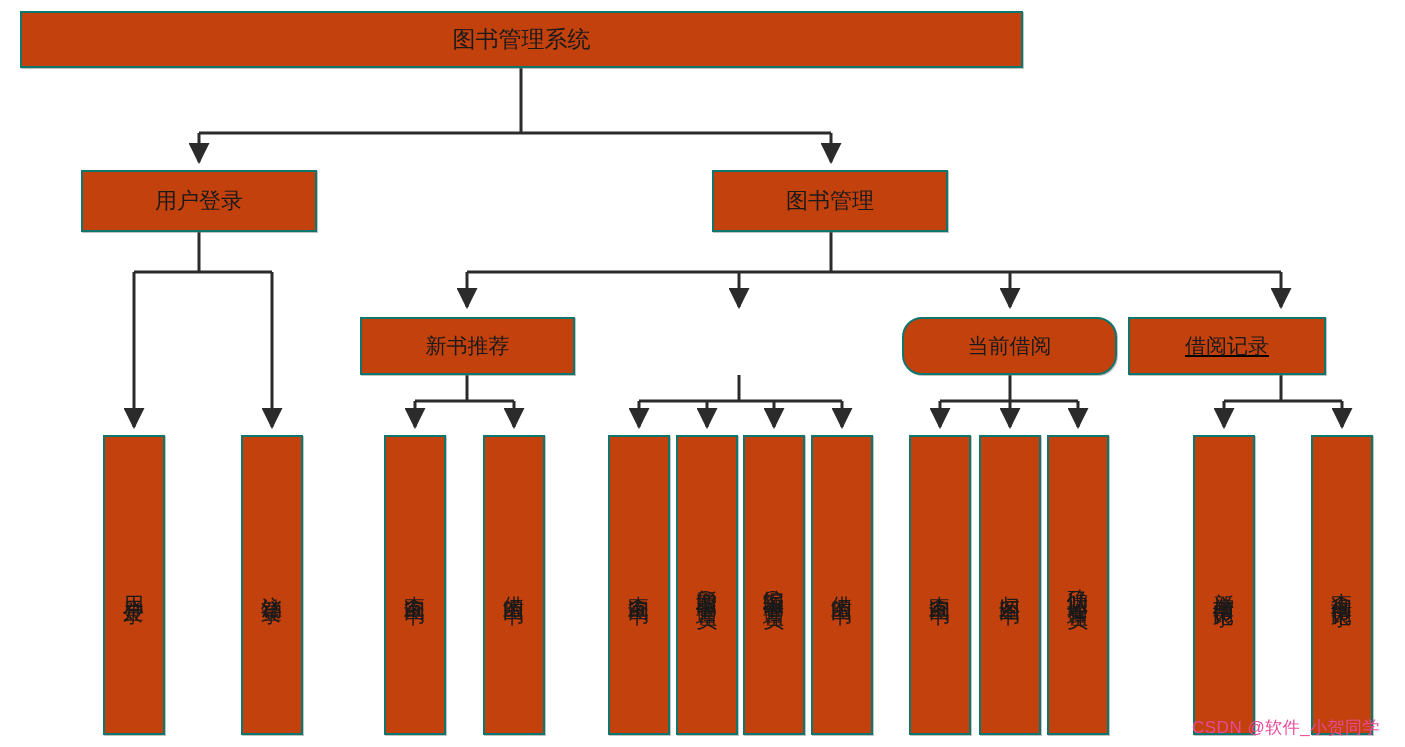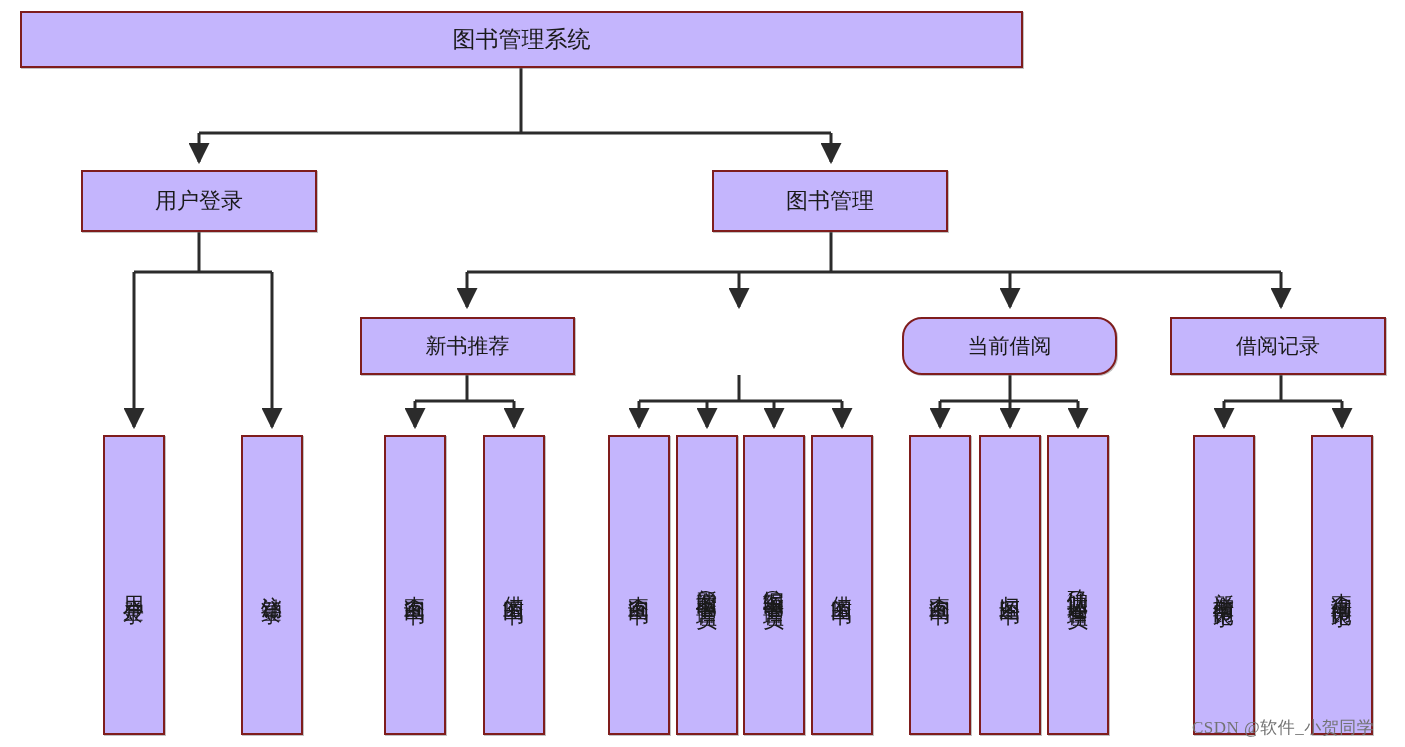--- a/index.html
+++ b/index.html
@@ -21,22 +21,22 @@
     position: absolute;
     left: 0;
     top: 0;
     width: 1405px;
     height: 747px;
     pointer-events: none;
   }
   .node {
     position: absolute;
     box-sizing: border-box;
-    background: #c4b5fd;
-    border: 2px solid #7f1d1d;
+    background: #c2410c;
+    border: 2px solid #0f766e;
     display: flex;
     align-items: center;
     justify-content: center;
     box-shadow: 1px 1px 0 rgba(120,120,120,0.45);
   }
   .node .lbl {
     color: #1a1a1a;
     text-align: center;
     line-height: 1.15;
     white-space: nowrap;
@@ -51,25 +51,24 @@
   .node.leaf .lbl {
     font-size: 21px;
     writing-mode: vertical-rl;
     text-orientation: upright;
     letter-spacing: 3px;
     line-height: 1.0;
     white-space: nowrap;
   }
   .watermark {
     position: absolute;
-    color: #737373;
+    color: #ec4899;
     font-size: 17px;
     white-space: nowrap;
     letter-spacing: 0.5px;
-    font-family: Liberation Serif, serif;
   }
 </style>
 </head>
 <body>
 
 <div id="canvas">
 
   <svg class="connectors" viewBox="0 0 1405 747" xmlns="http://www.w3.org/2000/svg">
     <defs>
       <marker id="arrow" viewBox="0 0 10 10" refX="9" refY="5" markerWidth="7" markerHeight="7" orient="auto-start-reverse">
@@ -130,21 +129,21 @@
   <div class="node l2" style="left:712px; top:170px; width:236px; height:62px;">
     <span class="lbl">图书管理</span>
   </div>
 
   <div class="node l3" style="left:360px; top:317px; width:215px; height:58px;">
     <span class="lbl">新书推荐</span>
   </div>
   <div class="node l3" style="left:902px; top:317px; width:215px; height:58px;border-radius:20px;">
     <span class="lbl">当前借阅</span>
   </div>
-  <div class="node l3" style="left:1170px; top:317px; width:216px; height:58px;">
+  <div class="node l3" style="left:1128px; top:317px; width:198px; height:58px;text-decoration:underline;">
     <span class="lbl">借阅记录</span>
   </div>
 
   <div class="node leaf" style="left:103px; top:435px; width:62px; height:300px;">
     <span class="lbl">用户登录</span>
   </div>
   <div class="node leaf" style="left:241px; top:435px; width:62px; height:300px;">
     <span class="lbl">注销登录</span>
   </div>
 

